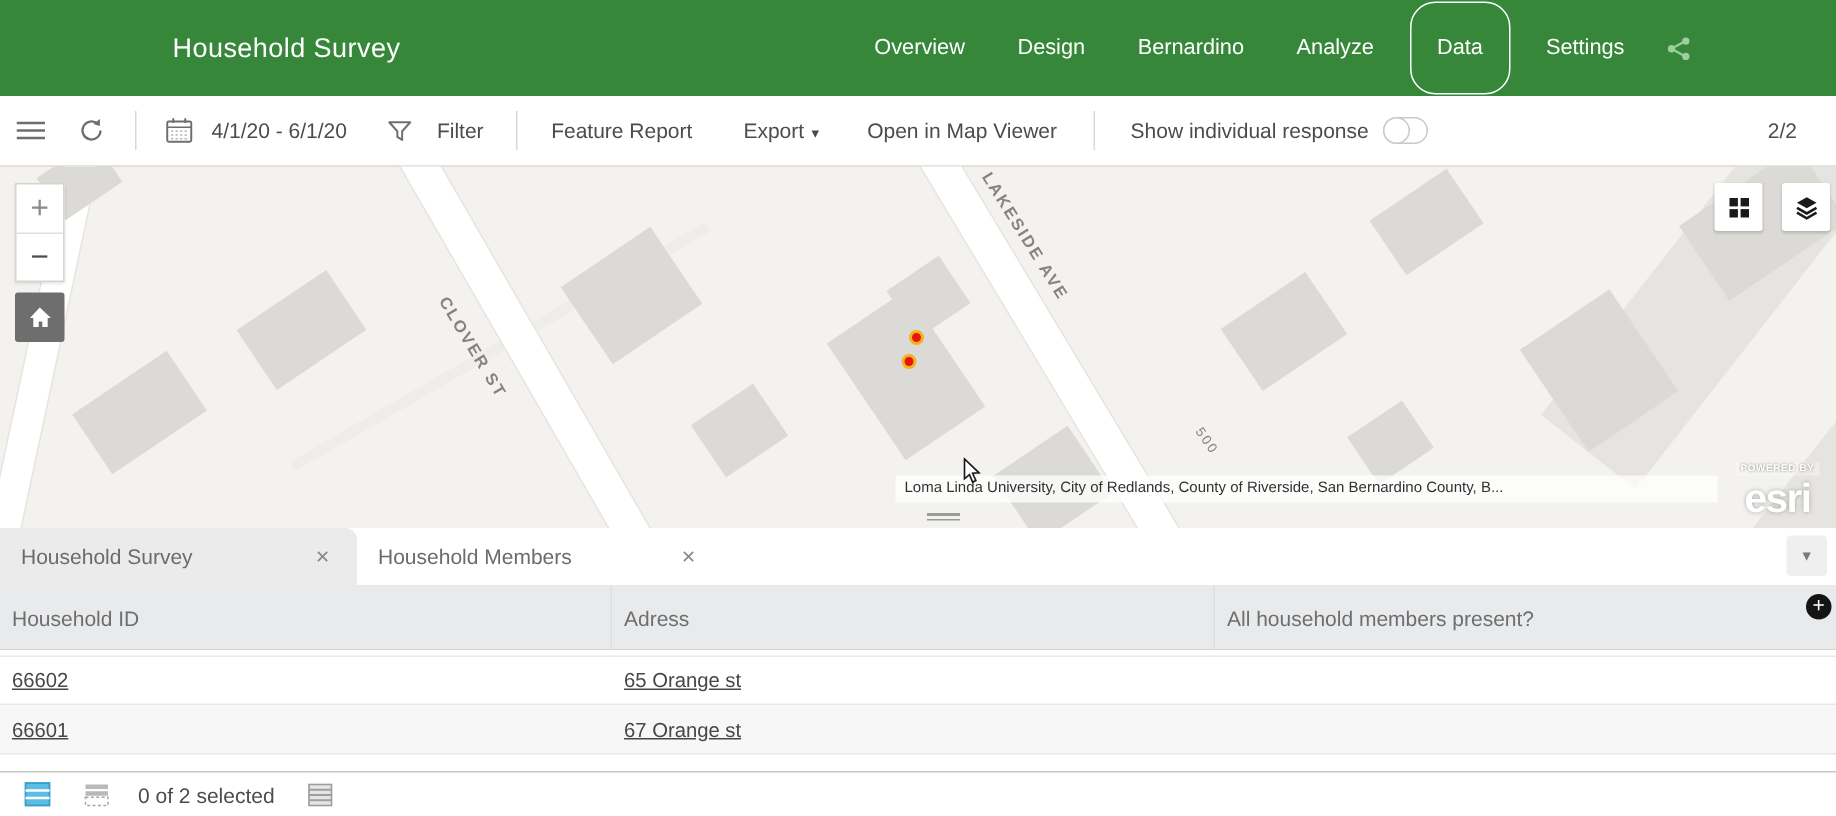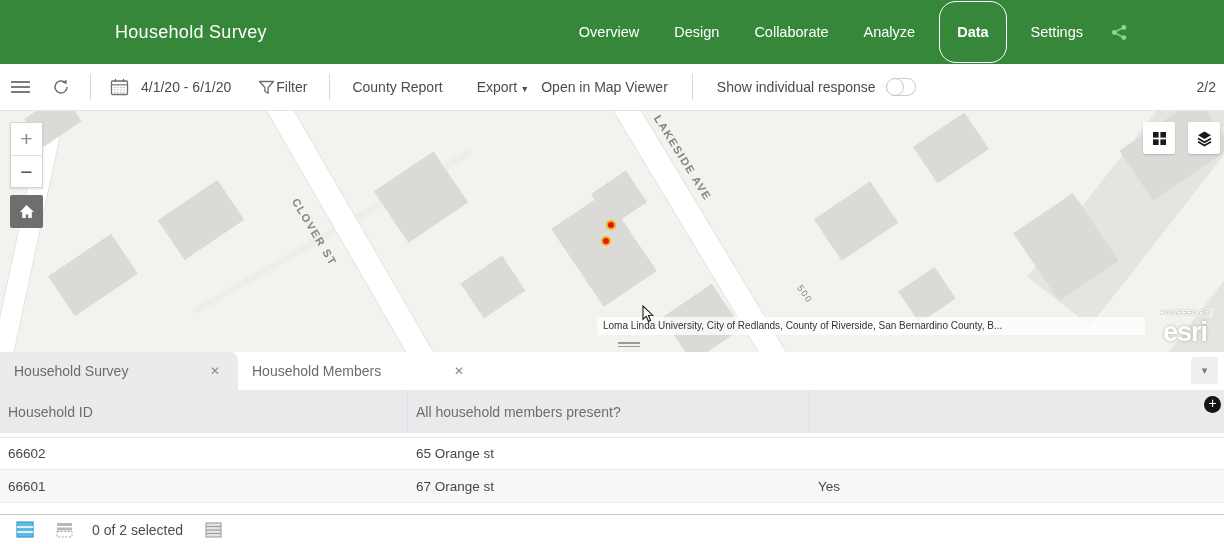--- a/index.html
+++ b/index.html
@@ -7,21 +7,21 @@
   body { font-family:"Liberation Sans", sans-serif; background:#fff; }
   .app { position:relative; width:1224px; height:544px; background:#a16207; }
 
   
   .header { position:absolute; top:0; left:0; width:100%; height:64px;
             background:#37873b; display:flex; align-items:center; color:#fff; }
   .header-title { margin-left:115px; font-size:18px; letter-spacing:.3px; }
   .nav { margin-left:auto; display:flex; align-items:center; margin-right:96px; }
   .nav-item { color:#fff; font-size:14.5px; padding:6px 11px; margin-left:13px;
               cursor:pointer; white-space:nowrap; }
-  .nav-item.pill { border:1.5px solid #fff; border-radius:17px; padding:22px 17px;font-weight:bold; }
+  .nav-item.pill { border:1.5px solid #fff; border-radius:17px; padding:22px 17px; }
   .share-btn { margin-left:16px; cursor:pointer; display:flex; align-items:center; }
 
   
   .toolbar { position:absolute; top:64px; left:0; width:100%; height:47px; background:#fff;
              border-bottom:1px solid #e3e3e3; display:flex; align-items:center;
              color:#4c4c4c; font-size:14px; }
   .tb-icon { display:flex; align-items:center; cursor:pointer; }
   .tb-divider { width:1px; height:26px; background:#d8d8d8; }
   .tb-label { cursor:pointer; white-space:nowrap; }
   .caret { font-size:10px; color:#4c4c4c; margin-left:5px; }
@@ -78,37 +78,37 @@
   .th { padding-left:8px; height:100%; display:flex; align-items:center; cursor:pointer; }
   .th:nth-child(1), .th:nth-child(2) { border-right:1px solid #dddee1; }
   .add-col-btn { position:absolute; right:3px; top:6px; width:17px; height:17px; background:#141414;
                  color:#fff; border-radius:50%; font-size:14px; line-height:15px; text-align:center;
                  cursor:pointer; }
   .tbody { position:absolute; top:433px; left:0; width:100%; height:81px; background:#fff; }
   .trow { height:33px; display:grid; grid-template-columns:408px 402px 1fr; align-items:center;
           color:#474747; font-size:13.5px; border-bottom:1px solid #e9e9e9; cursor:pointer; }
   .trow:first-child { border-top:1px solid #e9e9e9; margin-top:4px; }
   .trow.alt { background:#f7f7f8; }
-  .td { padding-left:8px; }
+  .td { padding-left:8px;text-decoration:underline; }
   .tfoot { position:absolute; top:514px; left:0; width:100%; height:30px; background:#fff;
            border-top:1px solid #c6c6c6; display:flex; align-items:center;
            color:#4c4c4c; font-size:14px; }
   .ficon { display:flex; align-items:center; cursor:pointer; }
 </style>
 </head>
 <body>
 
 <div class="app">
 
   <div class="header">
     <div class="header-title">Household Survey</div>
     <div class="nav">
       <span class="nav-item">Overview</span>
       <span class="nav-item">Design</span>
-      <span class="nav-item">Collaborate</span>
+      <span class="nav-item">Bernardino</span>
       <span class="nav-item">Analyze</span>
       <span class="nav-item pill">Data</span>
       <span class="nav-item">Settings</span>
       <span class="share-btn">
         <svg width="18" height="17" viewBox="0 0 16 16">
           <g stroke="#9ccf9b" stroke-width="1.4">
               <line x1="5.3" y1="7" x2="11.2" y2="3.8"></line>
               <line x1="5.3" y1="9" x2="11.2" y2="12.2"></line>
             </g>
           <g fill="#9ccf9b">
@@ -150,34 +150,34 @@
             <line x1="4" y1="14.5" x2="15" y2="14.5" stroke-dasharray="1.6 1.4"></line>
           </g>
       </svg>
     </span>
     <span class="tb-label" style="margin-left:12px">4/1/20 - 6/1/20</span>
     <span class="tb-icon" style="margin-left:27px">
       <svg width="17" height="15" viewBox="0 0 17 15">
           <path d="M1.5 1.5 h14 l-5.4 6 v5.8 l-3.2 -2 v-3.8 Z" fill="none" stroke="#6e6e6e" stroke-width="1.3" stroke-linejoin="round"></path>
         </svg>
     </span>
-    <span class="tb-label" style="margin-left:1px">Filter</span>
+    <span class="tb-label" style="margin-left:16px">Filter</span>
     <span class="tb-divider" style="margin:0 22px"></span>
-    <span class="tb-label">County Report</span>
+    <span class="tb-label">Feature Report</span>
     <span class="tb-label" style="margin-left:34px">
       <span>Export</span><span class="caret">▾</span>
     </span>
-    <span class="tb-label" style="margin-left:14px">Open in Map Viewer</span>
+    <span class="tb-label" style="margin-left:32px">Open in Map Viewer</span>
     <span class="tb-divider" style="margin:0 24px"></span>
     <span class="tb-label" style="cursor:default">Show individual response</span>
     <span class="toggle">
         <span class="toggle-knob"></span>
       </span>
     <span style="flex:1"></span>
-    <span style="margin-right:8px">2/2</span>
+    <span style="margin-right:26px">2/2</span>
   </div>
 
   <div class="map">
 
     <div class="swath" style="left:1105px; top:-60px; width:80px; height:280px; transform:rotate(38deg)"></div>
     <div class="swath" style="left:1150px; top:170px; width:90px; height:220px; transform:rotate(38deg)"></div>
     <div class="street faint" style="left:330px; top:-40px; width:7px; height:320px; transform:rotate(60deg)"></div>
     <div class="street" style="left:18px; top:-30px; width:20px; height:310px; transform:rotate(12deg)"></div>
     <div class="street" style="left:344px; top:-60px; width:23px; height:380px; transform:rotate(-30deg)"></div>
     <div class="street" style="left:700px; top:-70px; width:23px; height:420px; transform:rotate(-31deg)"></div>
@@ -255,33 +255,33 @@
     </div>
     <div class="tab" style="left:238px; width:244px">
       <span>Household Members</span>
       <span class="tab-close">✕</span>
     </div>
     <div class="tab-caret-btn">▾</div>
   </div>
 
   <div class="thead">
     <div class="th">Household ID</div>
+    <div class="th">Adress</div>
     <div class="th">All household members present?</div>
     <div class="add-col-btn">+</div>
   </div>
 
   <div class="tbody">
     <div class="trow">
       <div class="td">66602</div>
       <div class="td">65 Orange st</div>
     </div>
     <div class="trow alt">
       <div class="td">66601</div>
       <div class="td">67 Orange st</div>
-      <div class="td">Yes</div>
     </div>
   </div>
 
   <div class="tfoot">
     <span class="ficon" style="margin-left:16px">
       <svg width="18" height="17" viewBox="0 0 18 17">
           <rect x="1" y="1" width="16" height="15" fill="#5bbce4" stroke="#3a9cc9" stroke-width="1.2"></rect>
           <g stroke="#fff" stroke-width="1.6">
             <line x1="1" y1="6" x2="17" y2="6"></line>
             <line x1="1" y1="11" x2="17" y2="11"></line>

